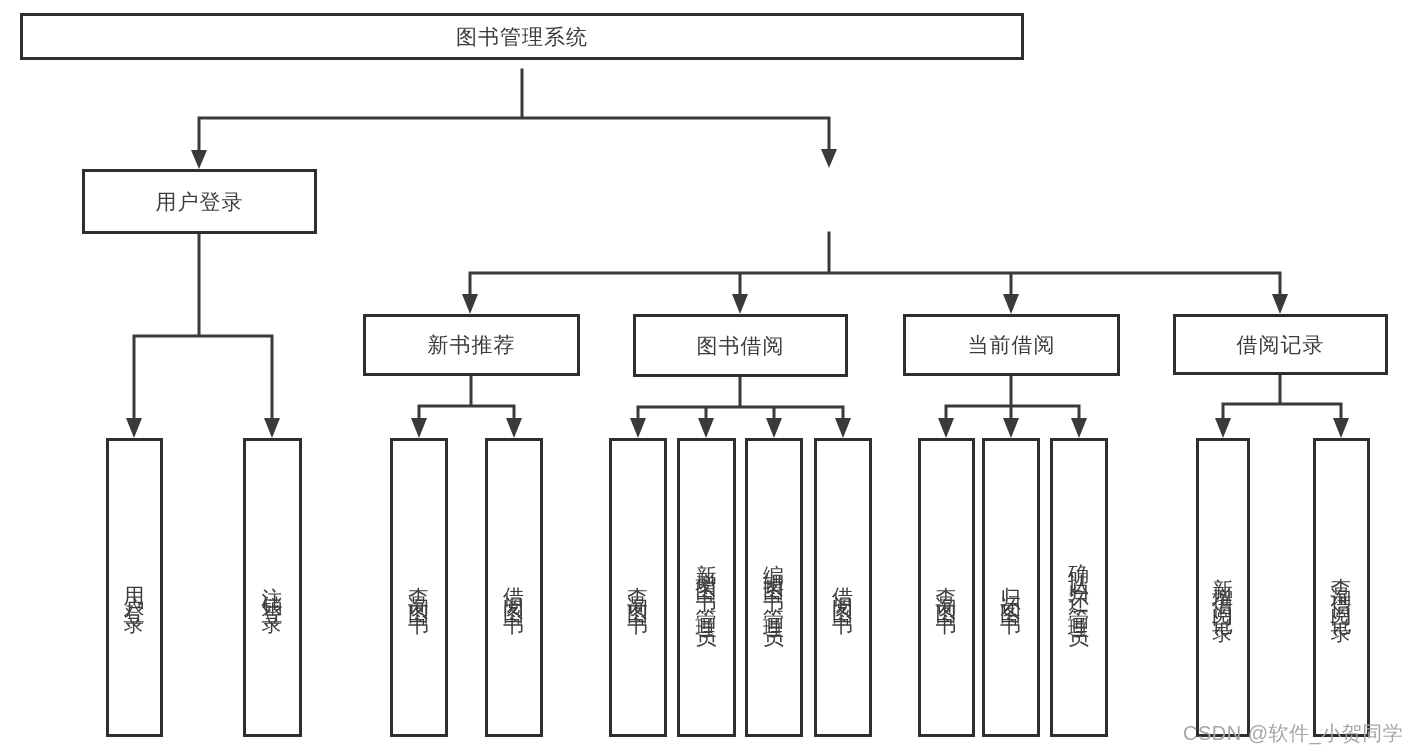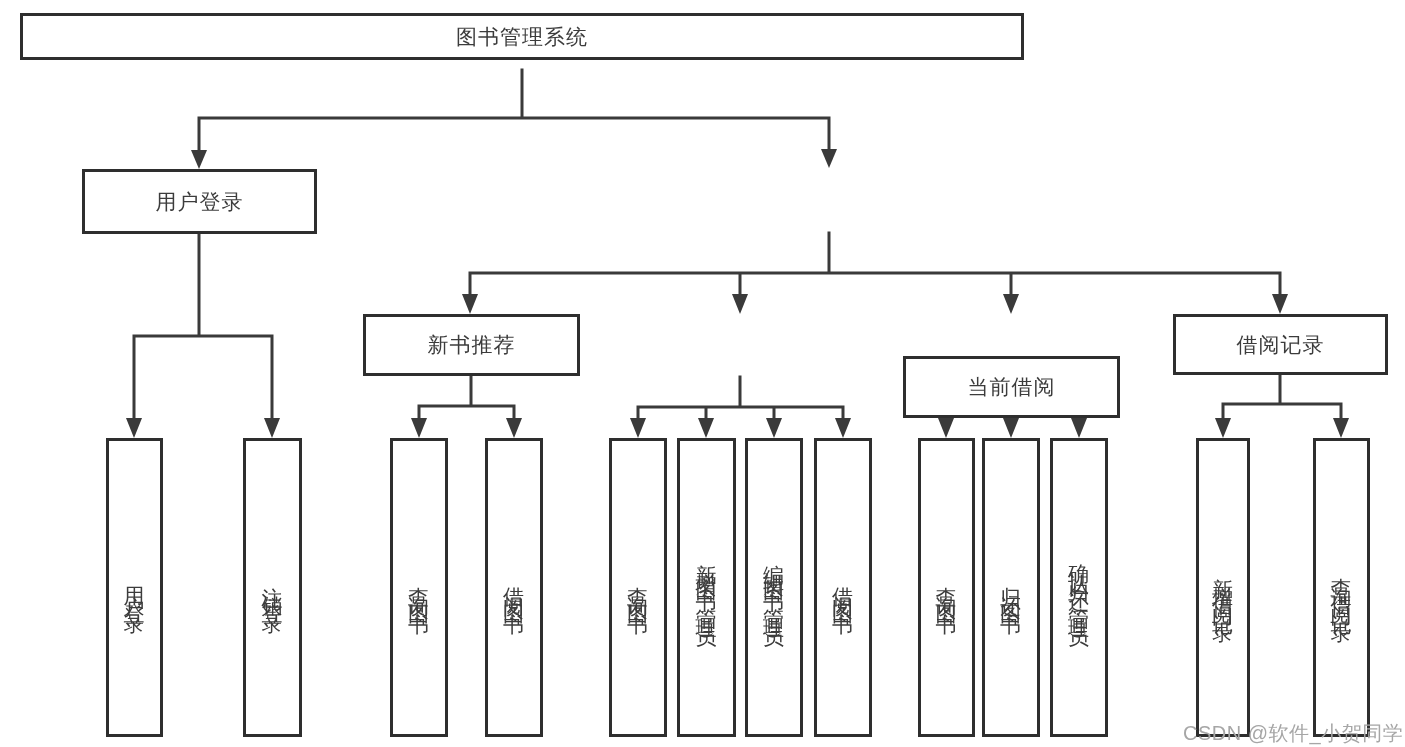--- a/index.html
+++ b/index.html
@@ -62,21 +62,21 @@
     color: var(--watermark-color);
     white-space: nowrap;
     letter-spacing: 0.5px;
   }
   
   #node-root            { left: 20px;  top: 13px;  width: 1004px; height: 47px; }
   #node-user-login      { left: 82px;  top: 169px; width: 235px;  height: 65px; }
   #node-book-management { left: 711px; top: 168px; width: 236px;  height: 65px; }
   #node-new-book-rec    { left: 363px; top: 314px; width: 217px;  height: 62px; }
   #node-book-borrow     { left: 633px; top: 314px; width: 215px;  height: 63px; }
-  #node-current-borrow  { left: 903px; top: 314px; width: 217px;  height: 62px; margin-top: 42px; }
+  #node-current-borrow  { left: 903px; top: 314px; width: 217px;  height: 62px; }
   #node-borrow-records  { left: 1173px;top: 314px; width: 215px;  height: 61px; }
   .leaf { top: 438px; height: 299px; }
   #leaf-ul-login   { left: 106px;  width: 57px; }
   #leaf-ul-logout  { left: 243px;  width: 59px; }
   #leaf-nr-query   { left: 390px;  width: 58px; }
   #leaf-nr-borrow  { left: 485px;  width: 58px; }
   #leaf-bb-query   { left: 609px;  width: 58px; }
   #leaf-bb-add     { left: 677px;  width: 59px; }
   #leaf-bb-edit    { left: 745px;  width: 58px; }
   #leaf-bb-borrow  { left: 814px;  width: 58px; }
@@ -145,20 +145,23 @@
     <span class="h-label">图书管理系统</span>
   </div>
 
   <div class="box" id="node-user-login">
     <span class="h-label">用户登录</span>
   </div>
 
   <div class="box" id="node-new-book-rec">
     <span class="h-label">新书推荐</span>
   </div>
+  <div class="box" id="node-book-borrow">
+    <span class="h-label">图书借阅</span>
+  </div>
   <div class="box" id="node-current-borrow">
     <span class="h-label">当前借阅</span>
   </div>
   <div class="box" id="node-borrow-records">
     <span class="h-label">借阅记录</span>
   </div>
 
   <div class="box leaf" id="leaf-ul-login">
     <span class="v-label">用户登录</span>
   </div>

